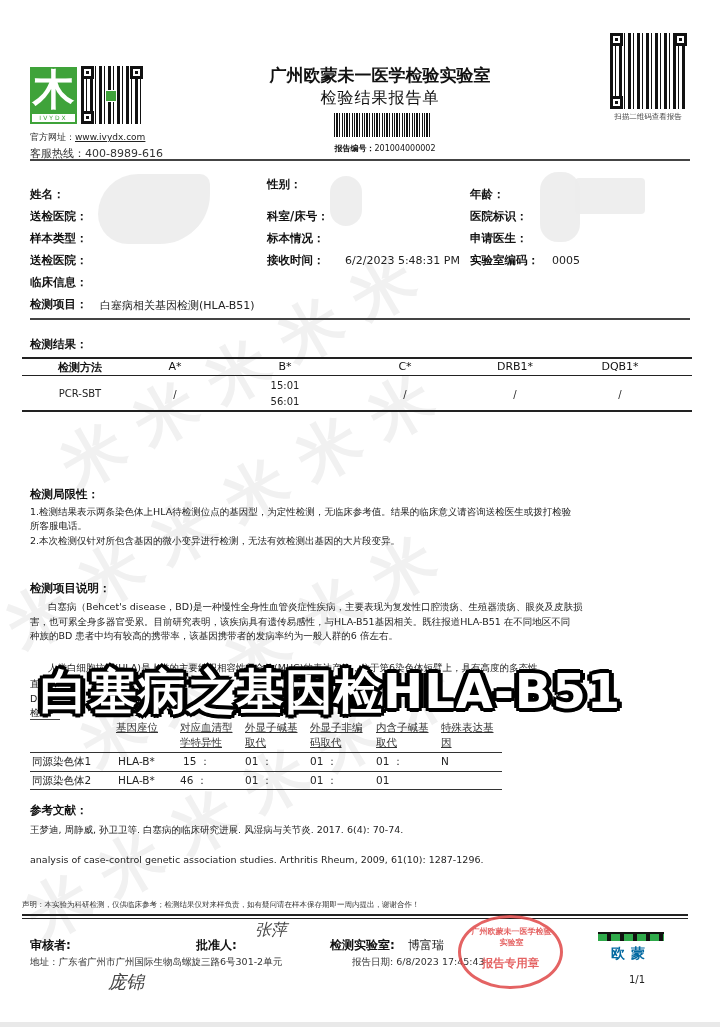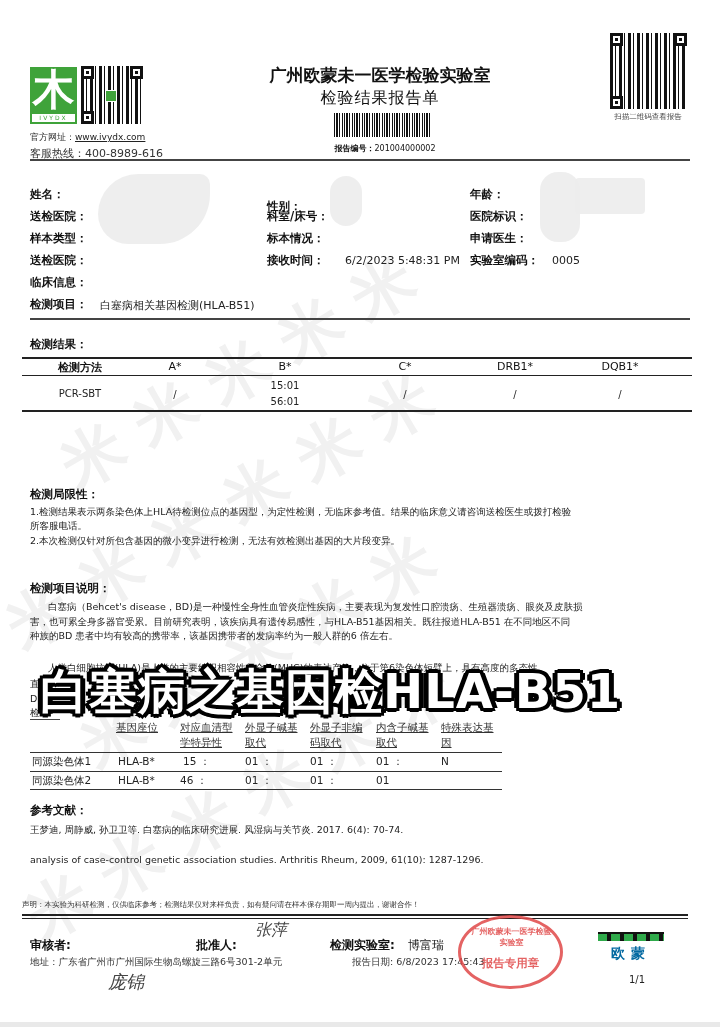--- a/index.html
+++ b/index.html
@@ -127,21 +127,21 @@
   <div class="blur" style="left:575px;top:178px;width:70px;height:36px;border-radius:4px;"></div>
 
   <div class="info-label" style="left:30px;top:187px;">姓名：</div>
   <div class="info-label" style="left:30px;top:209px;">送检医院：</div>
   <div class="info-label" style="left:30px;top:231px;">样本类型：</div>
   <div class="info-label" style="left:30px;top:253px;">送检医院：</div>
   <div class="info-label" style="left:30px;top:275px;">临床信息：</div>
   <div class="info-label" style="left:30px;top:297px;">检测项目：</div>
   <div class="info-value" style="left:100px;top:298px;">白塞病相关基因检测(HLA-B51)</div>
 
-  <div class="info-label" style="left:267px;top:199px;">性别：</div>
+  <div class="info-label" style="left:267px;top:177px;">性别：</div>
   <div class="info-label" style="left:267px;top:209px;">科室/床号：</div>
   <div class="info-label" style="left:267px;top:231px;">标本情况：</div>
   <div class="info-label" style="left:267px;top:253px;">接收时间：</div>
   <div class="info-value" style="left:345px;top:254px;">6/2/2023 5:48:31 PM</div>
 
   <div class="info-label" style="left:470px;top:187px;">年龄：</div>
   <div class="info-label" style="left:470px;top:209px;">医院标识：</div>
   <div class="info-label" style="left:470px;top:231px;">申请医生：</div>
   <div class="info-label" style="left:470px;top:253px;">实验室编码：</div>
   <div class="info-value" style="left:552px;top:254px;">0005</div>

